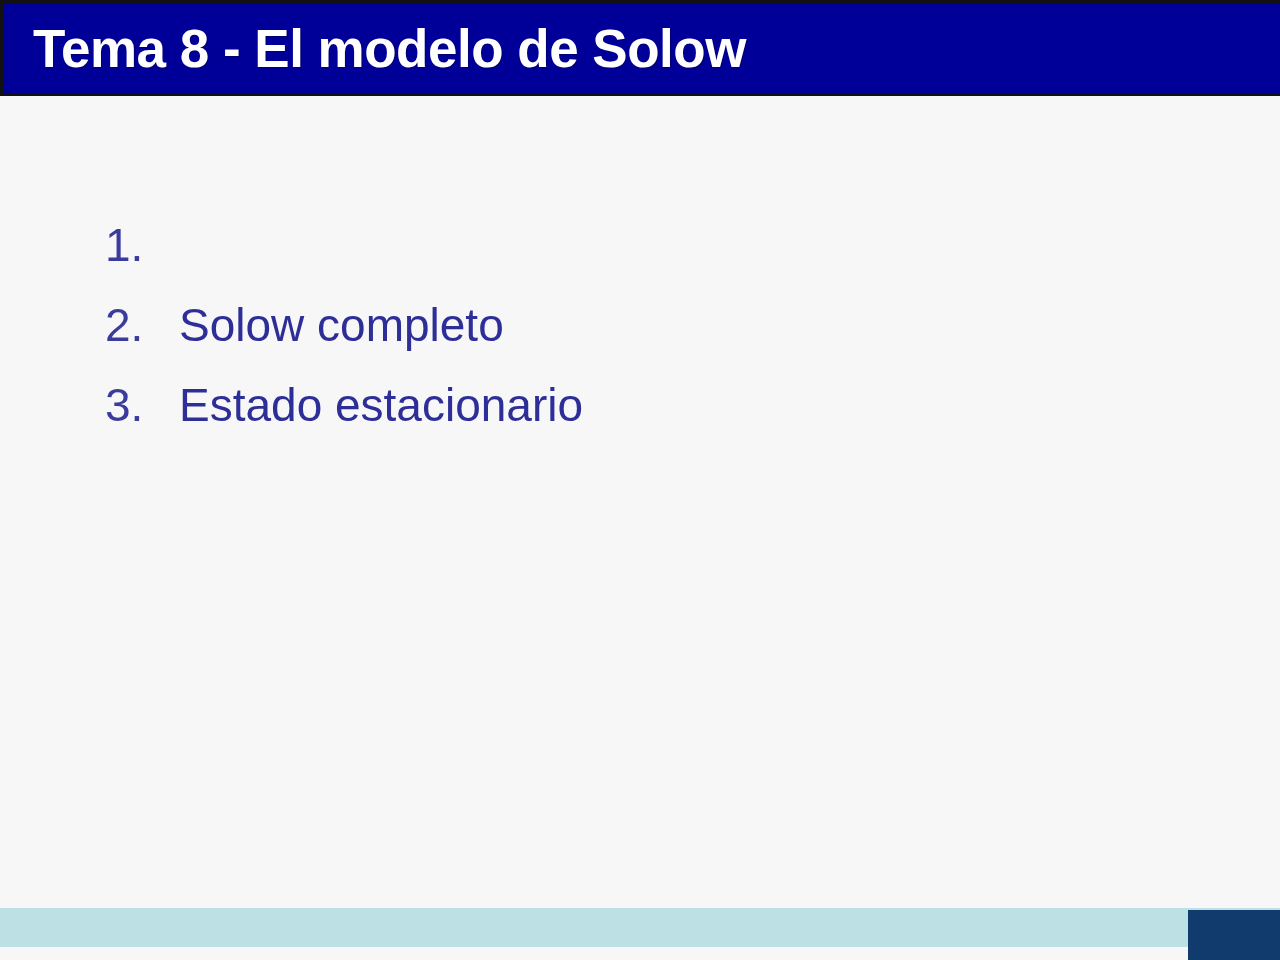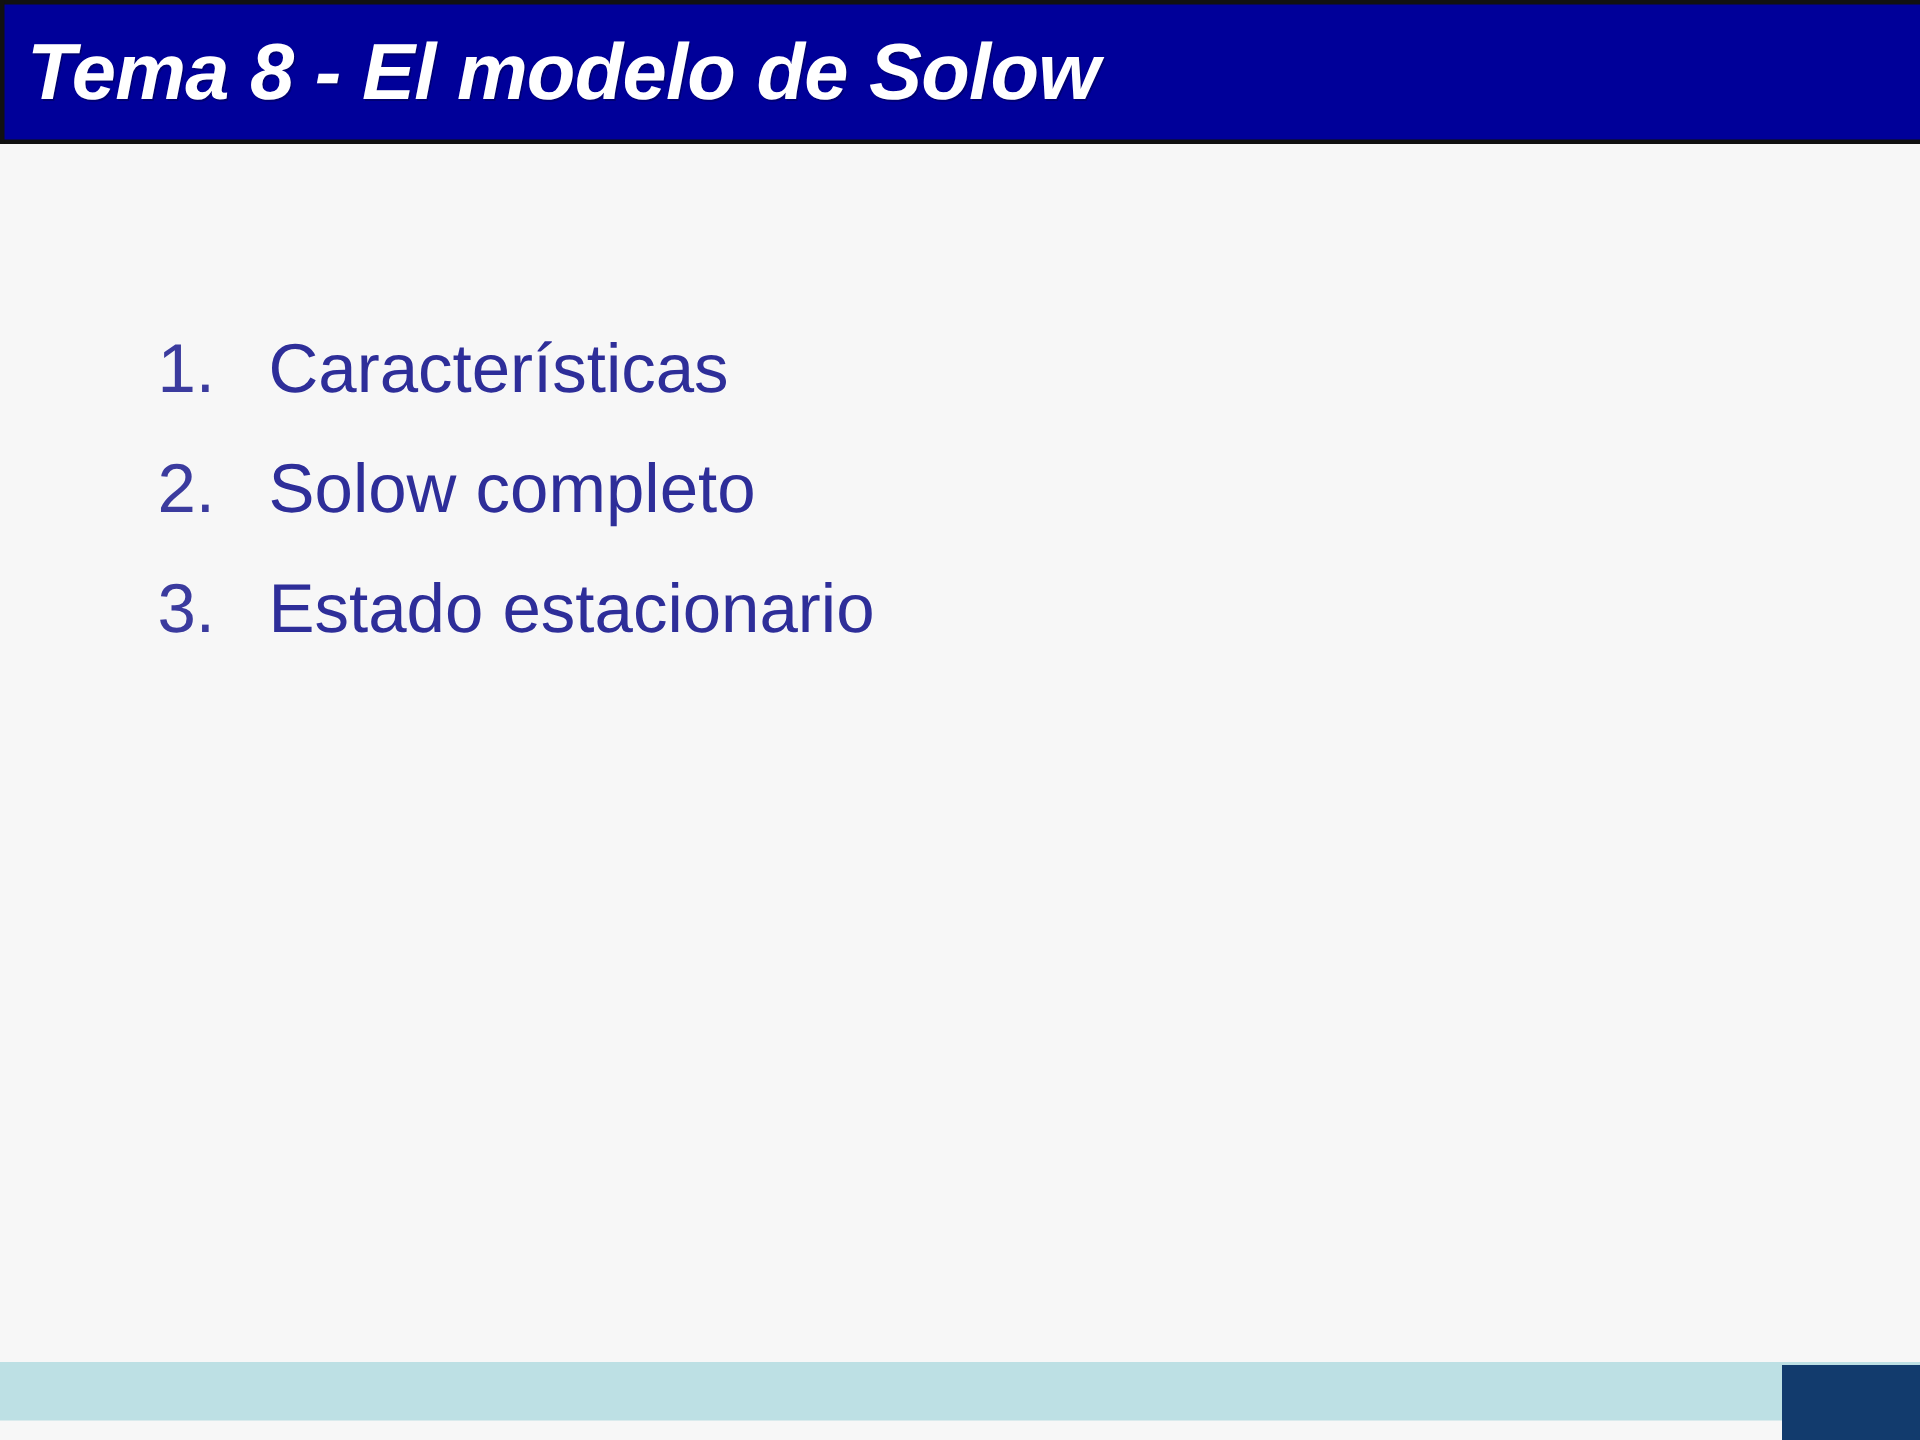--- a/index.html
+++ b/index.html
@@ -30,24 +30,23 @@
     box-sizing: border-box;
     display: flex;
     align-items: center;
   }
   #title-text {
     color: #ffffff;
     font-size: 53px;
     font-weight: bold;
     letter-spacing: -0.5px;
     line-height: 1;
-    margin-left: 15px;
+    margin-left: 30px;
     white-space: nowrap;
     text-shadow: 1px 1px 0 rgba(0,0,0,0.25);
-    font-style: italic;
   }
 
   
   #content-list {
     position: absolute;
     left: 105px;
     top: 205px;
     width: 1000px;
   }
   .list-row {
@@ -103,21 +102,20 @@
 <div id="slide">
 
   <div id="title-bar">
     <div id="title-text">Tema 8 - El modelo de Solow</div>
   </div>
 
   <div id="content-list">
 
     <div class="list-row">
       <span class="list-marker">1.</span>
-      <span class="list-label">Características</span>
     </div>
 
     <div class="list-row">
       <span class="list-marker">2.</span>
       <span class="list-label">Solow completo</span>
     </div>
 
     <div class="list-row">
       <span class="list-marker">3.</span>
       <span class="list-label">Estado estacionario</span>

